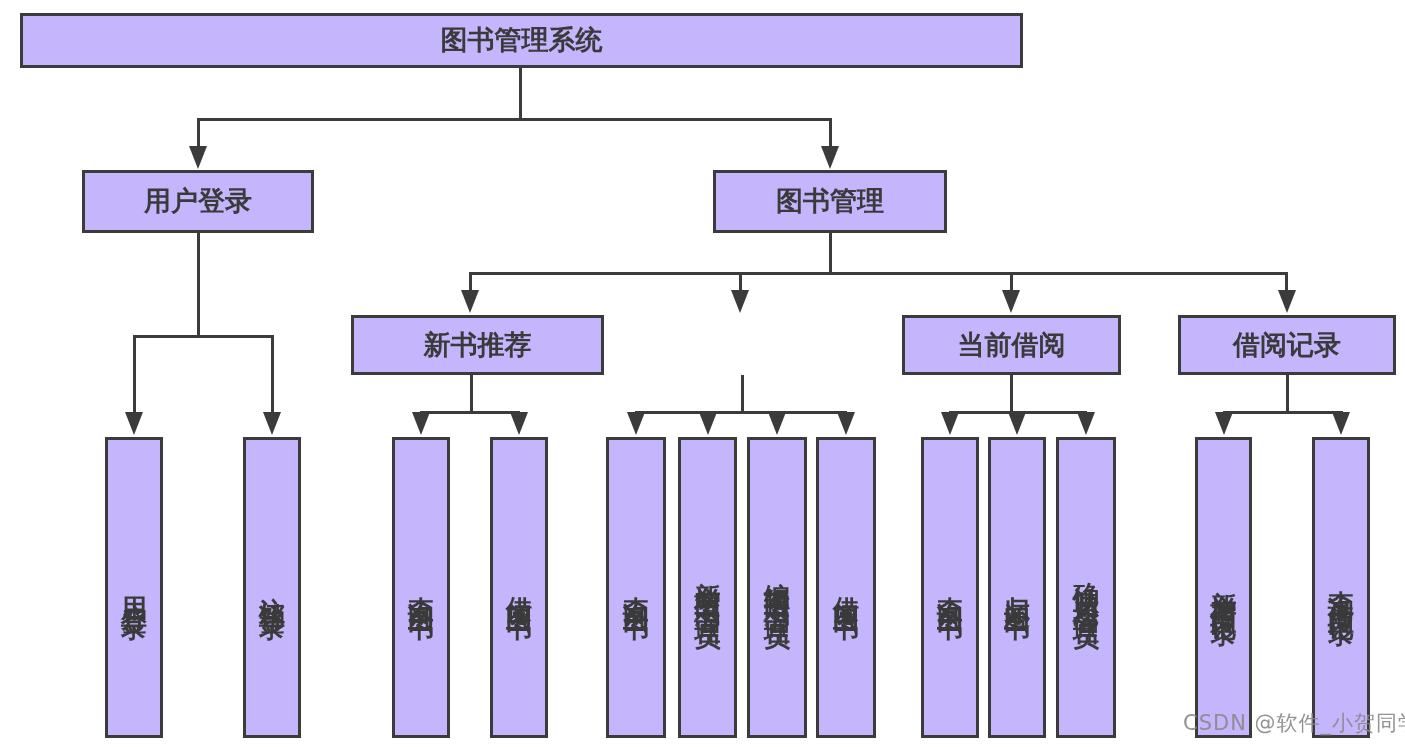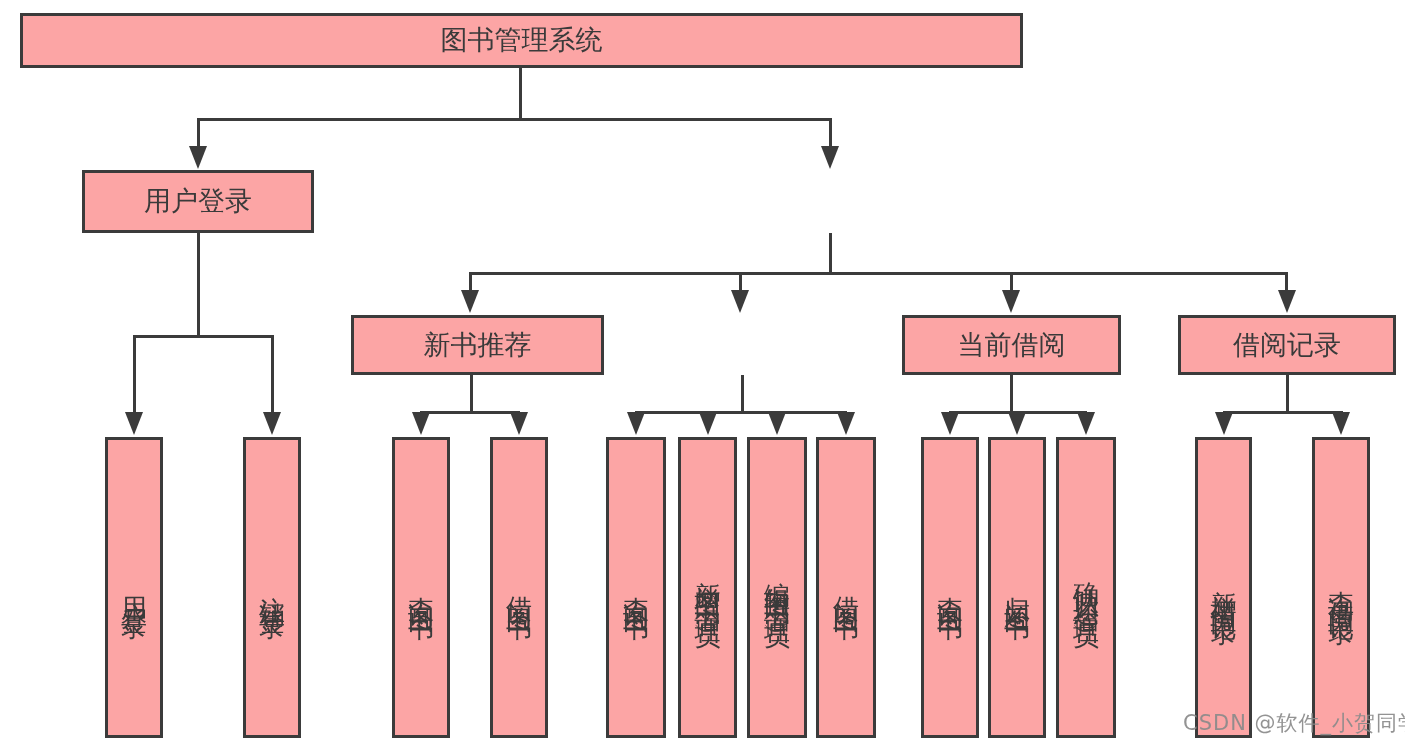--- a/index.html
+++ b/index.html
@@ -13,28 +13,29 @@
     height: 747px;
     background: #ffffff;
     overflow: hidden;
     font-family: "DejaVu Sans", sans-serif;
     color: #3a3a3a;
   }
   .node {
     position: absolute;
     box-sizing: border-box;
     border: 3px solid #3b3b3b;
-    background: #fca5a5;
+    background: #c4b5fd;
     display: flex;
     align-items: center;
     justify-content: center;
     font-size: 27px;
     line-height: 1.2;
     color: #3a3a3a;
     white-space: nowrap;
+    font-weight: bold;
   }
   .node.v {
     writing-mode: vertical-rl;
     text-orientation: mixed;
     font-size: 26px;
     letter-spacing: 6px;
     white-space: normal;
   }
   .line {
     position: absolute;
@@ -115,20 +116,21 @@
   <div class="arrow" style="left:941px;top:412px"></div>
   <div class="arrow" style="left:1008px;top:412px"></div>
   <div class="arrow" style="left:1077px;top:412px"></div>
 
   <div class="arrow" style="left:1215px;top:412px"></div>
   <div class="arrow" style="left:1332px;top:412px"></div>
 
   <div class="node" style="left:20px;top:13px;width:1003px;height:55px">图书管理系统</div>
 
   <div class="node" style="left:82px;top:170px;width:232px;height:63px">用户登录</div>
+  <div class="node" style="left:713px;top:170px;width:234px;height:63px">图书管理</div>
 
   <div class="node" style="left:351px;top:315px;width:253px;height:60px">新书推荐</div>
   <div class="node" style="left:1178px;top:315px;width:218px;height:60px">借阅记录</div>
   <div class="node" style="left:902px;top:315px;width:219px;height:60px">当前借阅</div>
 
   <div class="node v" style="left:105px;top:437px;width:58px;height:301px">用户登录</div>
   <div class="node v" style="left:243px;top:437px;width:58px;height:301px">注销登录</div>
 
   <div class="node v" style="left:392px;top:437px;width:58px;height:301px">查询图书</div>
   <div class="node v" style="left:490px;top:437px;width:58px;height:301px">借阅图书</div>

